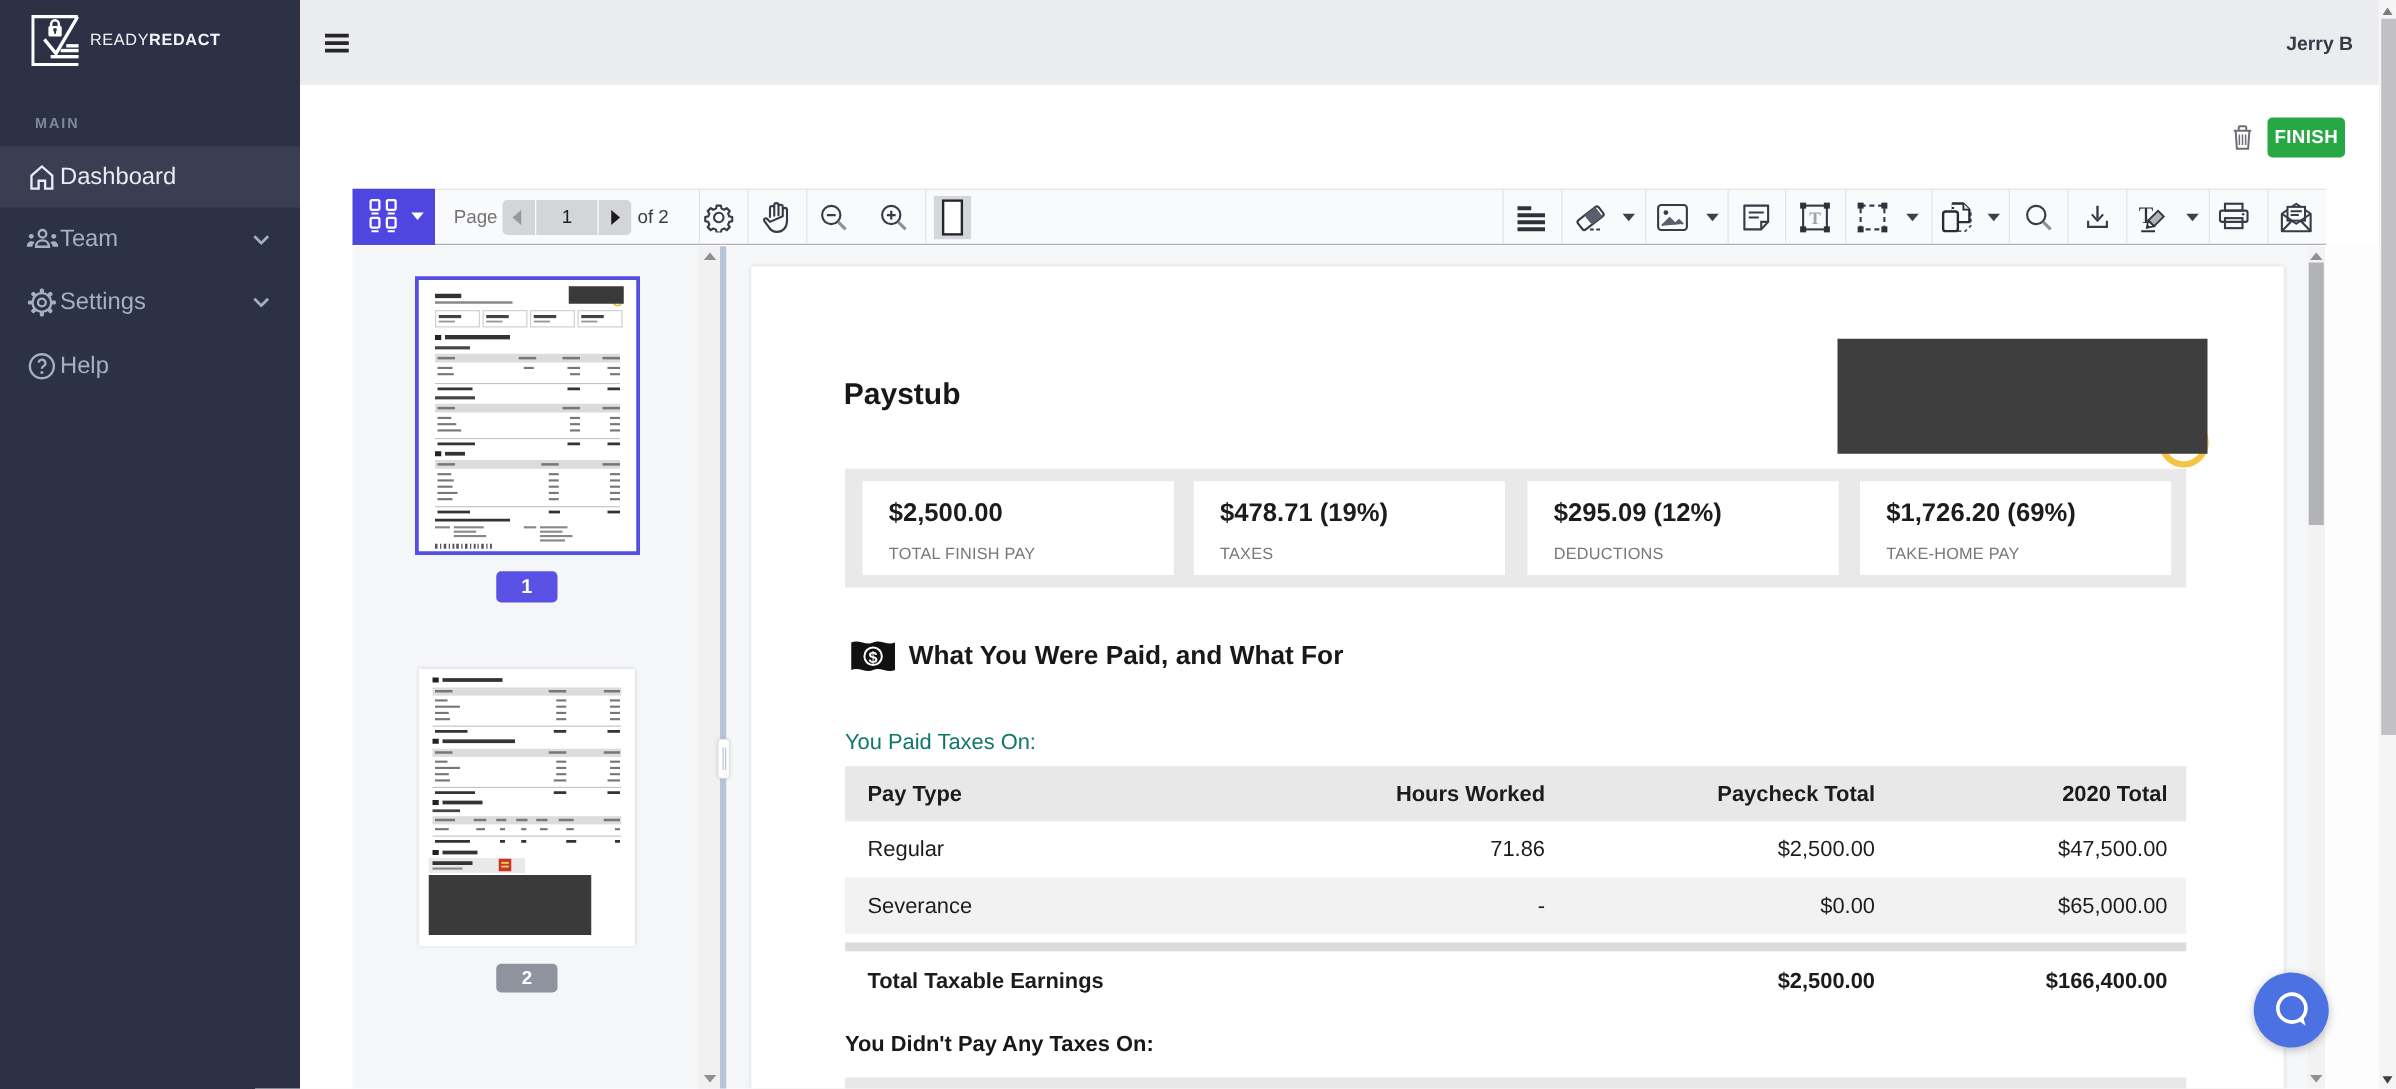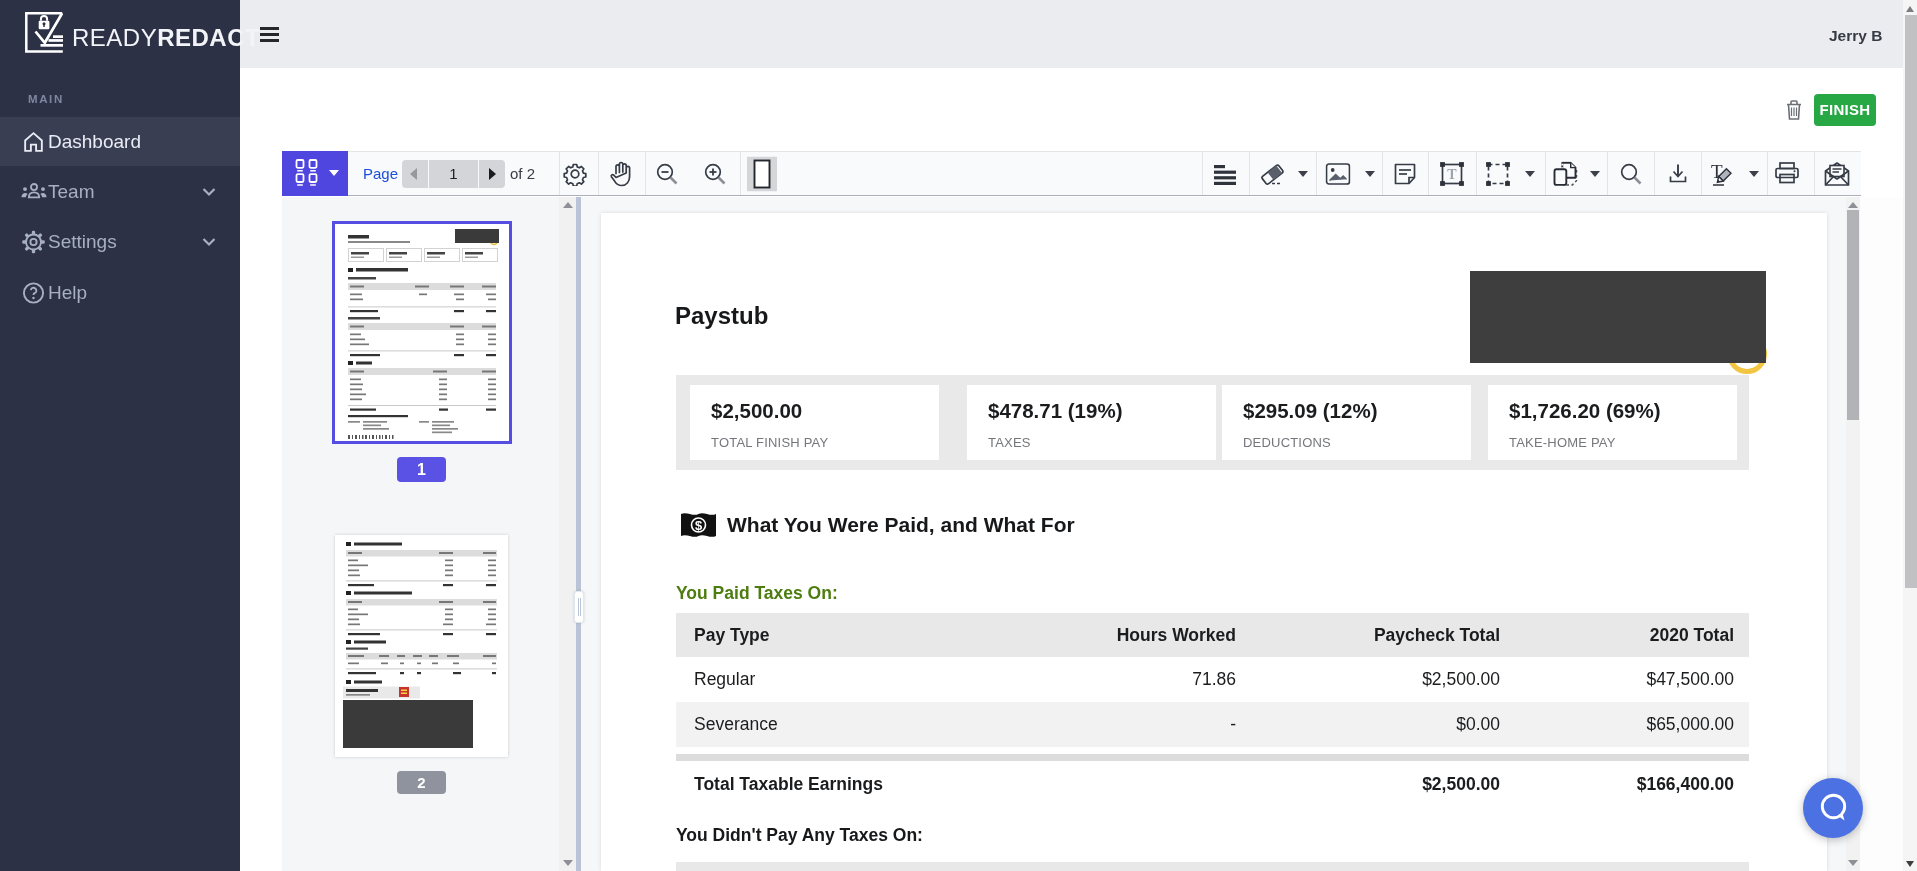--- a/index.html
+++ b/index.html
@@ -3,21 +3,21 @@
 <meta charset="utf-8">
 <style>
 * { margin:0; padding:0; box-sizing:border-box; }
 html,body { width:1917px; height:871px; overflow:hidden; font-family:"Liberation Sans",sans-serif; }
 body { position:relative; background:#fff; }
 .abs { position:absolute; }
 
 
 #sidebar { position:absolute; left:0; top:0; width:240px; height:871px; background:#2d3146; }
 #logo { position:absolute; left:25px; top:12px; }
-#logotext { position:absolute; left:72px; top:24px; font-size:24px; color:#f3f4f8; letter-spacing:0.5px; font-weight:400; white-space:nowrap; transform-origin:left center; }
+#logotext { position:absolute; left:72px; top:24px; font-size:13px; color:#f3f4f8; letter-spacing:0.5px; font-weight:400; white-space:nowrap; transform-origin:left center; }
 #logotext b { font-weight:700; letter-spacing:0.5px; }
 #mainlbl { position:absolute; left:28px; top:93px; font-size:11.5px; font-weight:700; letter-spacing:1.6px; color:#7e87a0; }
 .navitem { position:absolute; left:0; width:240px; height:49px; color:#a7afc2; }
 .navitem.active { background:#3a3e53; color:#e9ecf4; }
 .navitem .nicon { position:absolute; left:21px; top:50%; transform:translateY(-50%); }
 .navitem .nlabel { position:absolute; left:48px; top:50%; transform:translateY(-50%); font-size:19px; }
 .navitem .chev { position:absolute; left:202px; top:50%; transform:translateY(-50%); }
 
 
 #topbar { position:absolute; left:240px; top:0; width:1677px; height:68px; background:#ebecf0; }
@@ -27,21 +27,21 @@
 
 
 #finishbtn { position:absolute; left:1814px; top:94px; width:62px; height:32px; background:#28a745; border-radius:4px; color:#fff; font-size:15px; font-weight:700; text-align:center; line-height:32px; letter-spacing:0.3px; }
 
 
 #toolbar { position:absolute; left:282px; top:151px; width:1579px; height:45px; background:#f9fafc; border-top:1px solid #e4e5e9; border-bottom:1px solid #abb0ba; }
 #bluebtn { position:absolute; left:0px; top:-1px; width:66px; height:45px; background:#4f46e0; }
 .tbdiv { position:absolute; top:0px; width:1px; height:43px; background:#e3e4e8; }
 .ticon { position:absolute; top:50%; transform:translate(-50%,-50%); }
 .tcaret { position:absolute; top:50%; transform:translate(-50%,-50%); width:0; height:0; border-left:5.5px solid transparent; border-right:5.5px solid transparent; border-top:6.5px solid #3c4049; }
-#pagelbl { position:absolute; left:81px; top:13px; font-size:15px; color:#1d4ed8; }
+#pagelbl { position:absolute; left:81px; top:13px; font-size:15px; color:#737373; }
 #navgroup { position:absolute; left:120px; top:8px; height:28px; }
 #prevbtn { position:absolute; left:0; top:0; width:26px; height:28px; background:#d4d5d8; border-radius:4px 0 0 4px; }
 #pageinput { position:absolute; left:27px; top:0; width:49px; height:28px; background:#d4d5d8; text-align:center; font-size:15px; color:#1e1e22; line-height:28px; }
 #nextbtn { position:absolute; left:77px; top:0; width:26px; height:28px; background:#d4d5d8; border-radius:0 4px 4px 0; }
 #of2 { position:absolute; left:228px; top:13px; font-size:15px; color:#383c44; }
 .ic { stroke:#363c46; fill:none; stroke-width:1.7; }
 
 
 #thumbpanel { position:absolute; left:282px; top:197px; width:294px; height:674px; background:#f5f6f8; }
 #thumbscroll { position:absolute; left:277px; top:0; width:17px; height:674px; background:#f1f1f2; }
@@ -73,21 +73,21 @@
 #page { position:absolute; left:601px; top:213px; width:1226px; height:658px; background:#fff; box-shadow:0 0 4px rgba(0,0,0,0.12); }
 #paystub-h { position:absolute; left:74px; top:89px; font-size:24px; font-weight:700; color:#17181a; }
 #payline { position:absolute; left:74px; top:122px; font-size:17.5px; color:#1d1e20; }
 #redact1 { position:absolute; left:869px; top:58px; width:296px; height:92px; background:#3e3e3e; z-index:3; }
 #yring { position:absolute; left:1126px; top:121px; width:40px; height:40px; border:5.5px solid #f2c643; border-radius:50%; z-index:2; }
 #band { position:absolute; left:75px; top:162px; width:1073px; height:95px; background:#e9e9ea; }
 .card { position:absolute; top:172px; width:249px; height:75px; background:#fff; }
 .card .val { position:absolute; left:21px; top:14px; font-size:20.5px; font-weight:700; color:#1b1c1e; }
 .card .lab { position:absolute; left:21px; top:50px; font-size:13px; color:#76777c; letter-spacing:0.2px; }
 #sech { position:absolute; left:126px; top:300px; font-size:21px; font-weight:700; color:#17181a; }
-#paidlbl { position:absolute; left:75px; top:370px; font-size:17.5px; font-weight:700; color:#4d7c0f; }
+#paidlbl { position:absolute; left:75px; top:370px; font-size:17.5px; font-weight:400; color:#0f766e; }
 #tbl { position:absolute; left:75px; top:400px; width:1073px; font-size:17.5px; color:#1b1c1e; }
 .trow { display:flex; align-items:center; }
 .c1 { width:280px; padding-left:18px; }
 .c2 { width:280px; text-align:right; }
 .c3 { width:264px; text-align:right; }
 .c4 { width:234px; text-align:right; }
 #didnt { position:absolute; left:75px; top:612px; font-size:17.5px; font-weight:700; color:#17181a; }
 #botbar { position:absolute; left:75px; top:649px; width:1073px; height:9px; background:#e8e8e8; }
 
 
@@ -570,21 +570,21 @@
 
 <div id="page">
   <div id="paystub-h">Paystub</div>
   <div id="yring"></div>
   <div id="redact1"></div>
   <div id="band"></div>
   <div class="card" style="left:89px;">
       <div class="val">$2,500.00</div>
       <div class="lab">TOTAL FINISH PAY</div>
     </div>
-  <div class="card" style="left:366px;">
+  <div class="card" style="left:354px;">
       <div class="val">$478.71 (19%)</div>
       <div class="lab">TAXES</div>
     </div>
   <div class="card" style="left:621px;">
       <div class="val">$295.09 (12%)</div>
       <div class="lab">DEDUCTIONS</div>
     </div>
   <div class="card" style="left:887px;">
       <div class="val">$1,726.20 (69%)</div>
       <div class="lab">TAKE-HOME PAY</div>

